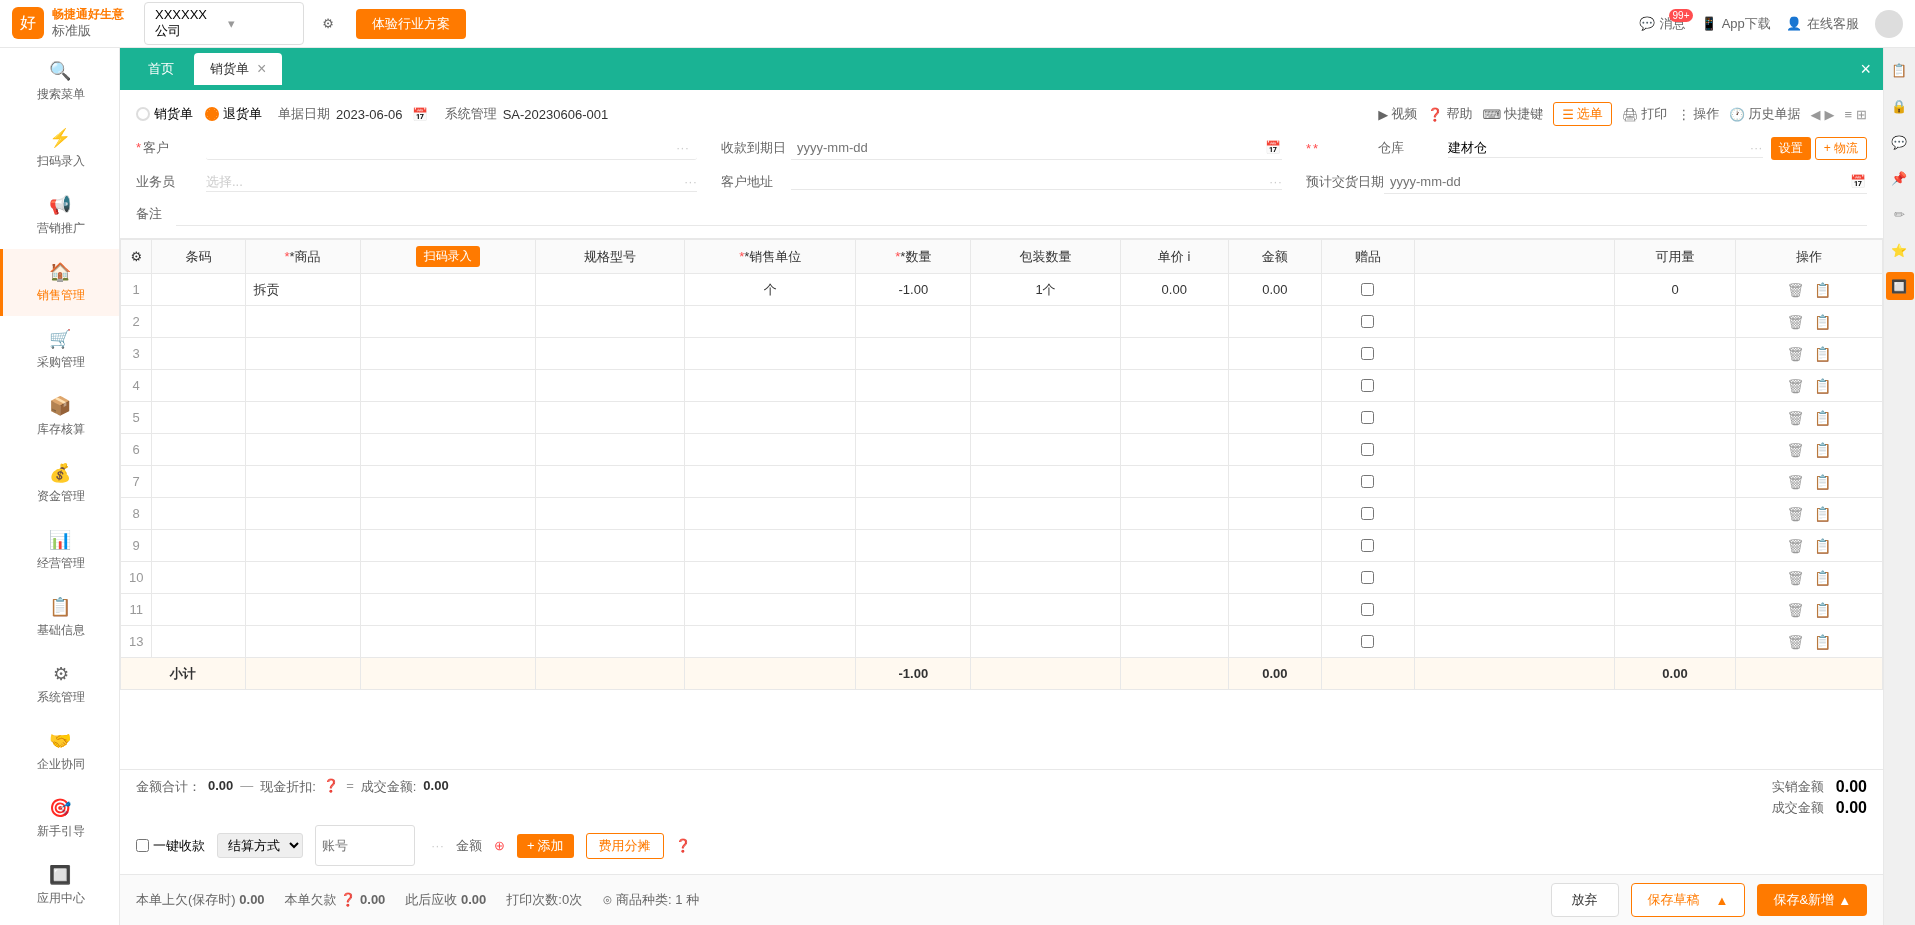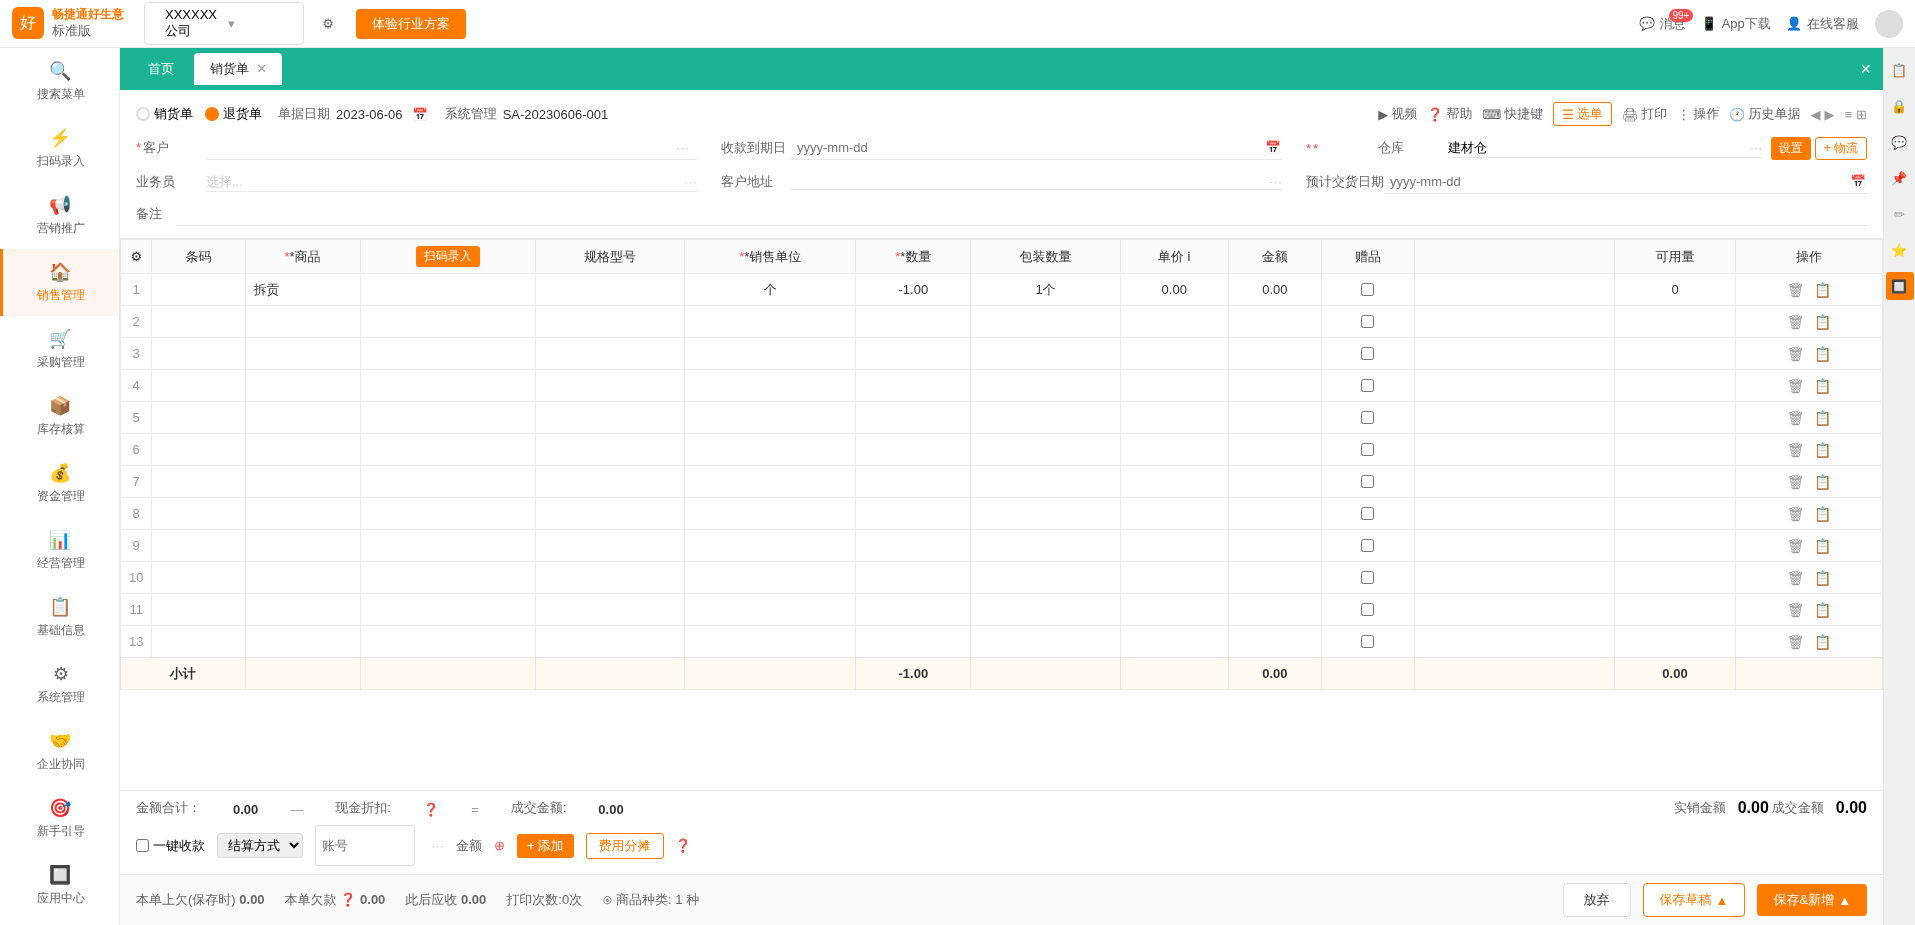--- a/index.html
+++ b/index.html
@@ -4,21 +4,21 @@
   <style>
     * { box-sizing: border-box; margin: 0; padding: 0; font-family: 'Microsoft YaHei', Arial, sans-serif; font-size: 13px; }
     body { background: #f5f5f5; display: flex; flex-direction: column; height: 925px; overflow: hidden; }
 
     
     .top-bar { background: #fff; height: 48px; display: flex; align-items: center; padding: 0 12px; border-bottom: 1px solid #e8e8e8; flex-shrink: 0; }
     .logo-area { display: flex; align-items: center; width: 120px; }
     .logo-icon { width: 32px; height: 32px; background: #ff7a00; border-radius: 6px; display: flex; align-items: center; justify-content: center; color: white; font-size: 16px; margin-right: 8px; }
     .logo-text { font-size: 11px; color: #666; line-height: 1.3; }
     .logo-text .brand { color: #ff7a00; font-weight: bold; font-size: 12px; }
-    .company-selector { display: flex; align-items: center; border: 1px solid #ddd; border-radius: 4px; padding: 4px 20px; margin-left: 12px; cursor: pointer; min-width: 160px; }
+    .company-selector { display: flex; align-items: center; border: 1px solid #ddd; border-radius: 4px; padding: 4px 10px; margin-left: 12px; cursor: pointer; min-width: 160px; }
     .company-selector span { flex: 1; }
     .company-selector .arrow { color: #999; margin-left: 8px; }
     .settings-icon-btn { width: 32px; height: 32px; display: flex; align-items: center; justify-content: center; color: #666; cursor: pointer; margin-left: 8px; }
     .trial-btn { background: #ff7a00; color: white; border: none; border-radius: 4px; padding: 6px 16px; cursor: pointer; margin-left: 12px; font-size: 13px; }
     .top-right { margin-left: auto; display: flex; align-items: center; gap: 16px; }
     .top-right-item { display: flex; align-items: center; gap: 4px; color: #666; cursor: pointer; position: relative; }
     .badge { background: #ff4d4f; color: white; border-radius: 10px; font-size: 10px; padding: 1px 4px; position: absolute; top: -6px; right: -8px; }
     .avatar { width: 28px; height: 28px; background: #ddd; border-radius: 50%; }
 
     
@@ -72,36 +72,36 @@
     .data-table .row-num { color: #999; width: 30px; }
     .scan-btn { background: #ff7a00; color: white; border: none; border-radius: 3px; padding: 2px 8px; cursor: pointer; font-size: 12px; text-align: center; }
     .red-text { color: #ff4d4f; }
     .subtotal-row td { background: #fff9f0; font-weight: bold; }
     .checkbox-cell { display: flex; justify-content: center; align-items: center; }
     input[type=checkbox] { cursor: pointer; }
     .op-btn { color: #999; cursor: pointer; margin: 0 3px; font-size: 14px; }
 
     
     .footer-area { background: #fff; border-top: 1px solid #e8e8e8; padding: 8px 16px; flex-shrink: 0; }
-    .footer-row1 { display: flex; align-items: flex-end; gap: 32px; margin-bottom: 8px; }
+    .footer-row1 { display: flex; align-items: flex-start; gap: 7px; margin-bottom: 8px; }
     .footer-row2 { display: flex; align-items: center; gap: 12px; }
     .footer-label { color: #666; }
     .footer-value { color: #333; font-weight: bold; }
     .footer-dash { color: #999; }
     .expense-btn { background: white; color: #ff7a00; border: 1px solid #ff7a00; border-radius: 3px; padding: 3px 12px; cursor: pointer; }
     .help-icon { color: #999; cursor: pointer; }
     .add-btn { background: #ff7a00; color: white; border: none; border-radius: 3px; padding: 3px 10px; cursor: pointer; display: flex; align-items: center; gap: 3px; }
     .checkbox-small { display: flex; align-items: center; gap: 4px; }
 
     
     .action-bar { background: #fafafa; border-top: 1px solid #e8e8e8; padding: 8px 16px; display: flex; flex-shrink: 0; }
     .action-bar-left { display: flex; align-items: center; gap: 20px; color: #666; font-size: 12px; }
     .action-bar-right { margin-left: auto; display: flex; align-items: center; gap: 12px; }
     .discard-btn { border: 1px solid #ddd; background: white; color: #333; border-radius: 4px; padding: 7px 20px; cursor: pointer; }
-    .save-draft-btn { border: 1px solid #ff7a00; background: white; color: #ff7a00; border-radius: 4px; padding: 7px 16px; cursor: pointer; display: flex; align-items: center; gap: 4px; }
+    .save-draft-btn { border: 1px solid #ff7a00; background: white; color: #ff7a00; border-radius: 4px; padding: 7px 16px; cursor: pointer; display: flex; align-items: center; gap: 16px; }
     .save-new-btn { background: #ff7a00; color: white; border: none; border-radius: 4px; padding: 7px 16px; cursor: pointer; display: flex; align-items: center; gap: 4px; }
 
     
     .right-sidebar { width: 32px; background: #f0f0f0; display: flex; flex-direction: column; align-items: center; padding: 8px 0; gap: 8px; flex-shrink: 0; border-left: 1px solid #e8e8e8; }
     .rs-icon { width: 28px; height: 28px; display: flex; align-items: center; justify-content: center; color: #999; cursor: pointer; border-radius: 3px; }
     .rs-icon.orange { background: #ff7a00; color: white; }
   </style>
 </head>
 <body>
 
@@ -652,21 +652,21 @@
     <div class="footer-area">
       <div class="footer-row1">
         <span class="footer-label">金额合计：</span>
         <span class="footer-value">0.00</span>
         <span class="footer-dash">—</span>
         <span class="footer-label">现金折扣:</span>
         <span class="help-icon">❓</span>
         <span class="footer-dash">=</span>
         <span class="footer-label">成交金额:</span>
         <span class="footer-value">0.00</span>
-        <div style="margin-left:auto; display:flex; flex-direction:row; align-items:flex-end; gap:3px; font-size:12px;">
+        <div style="margin-left:auto; display:flex; flex-direction:column; align-items:flex-end; gap:3px; font-size:12px;">
           <div style="display:flex; gap:12px; align-items:center;">
             <span class="footer-label">实销金额</span>
             <span style="font-weight:bold; font-size:16px;">0.00</span>
           </div>
           <div style="display:flex; gap:12px; align-items:center;">
             <span class="footer-label">成交金额</span>
             <span style="font-weight:bold; font-size:16px;">0.00</span>
           </div>
         </div>
       </div>

